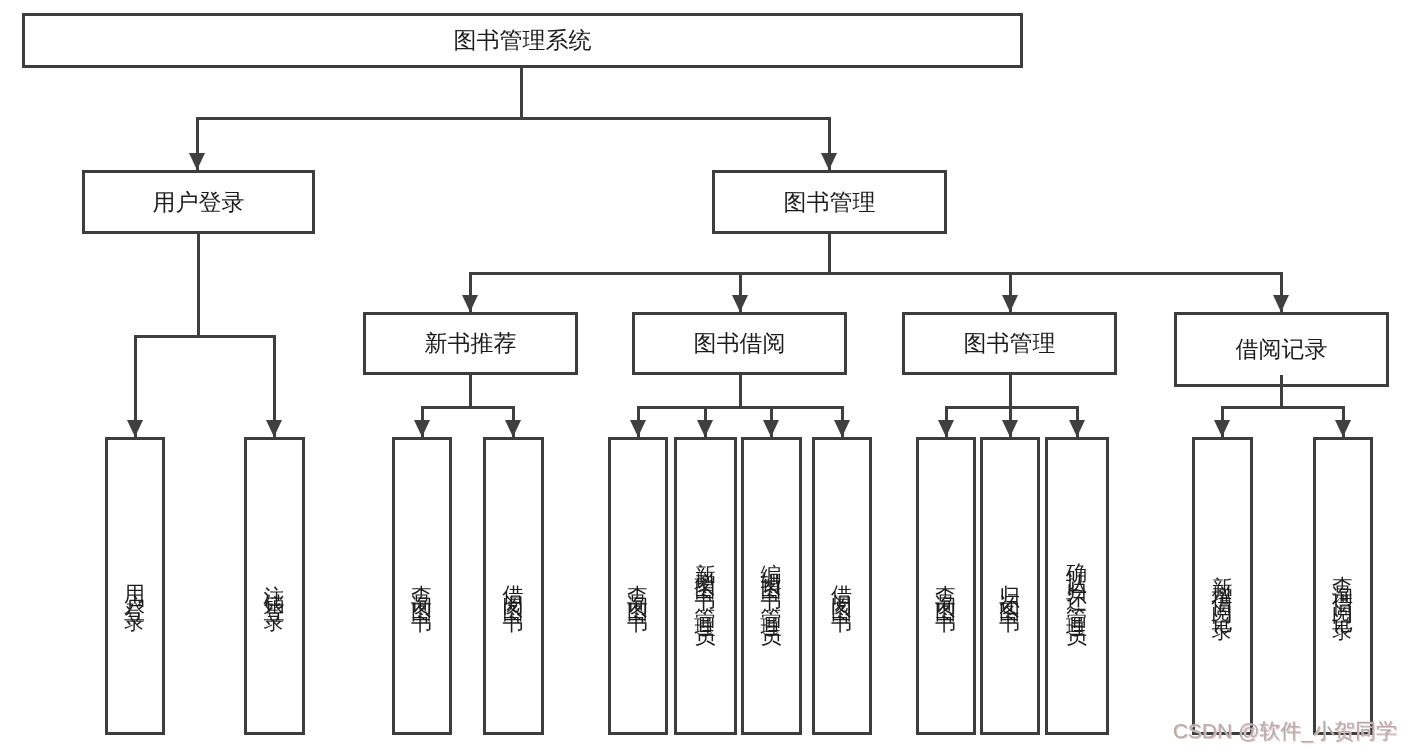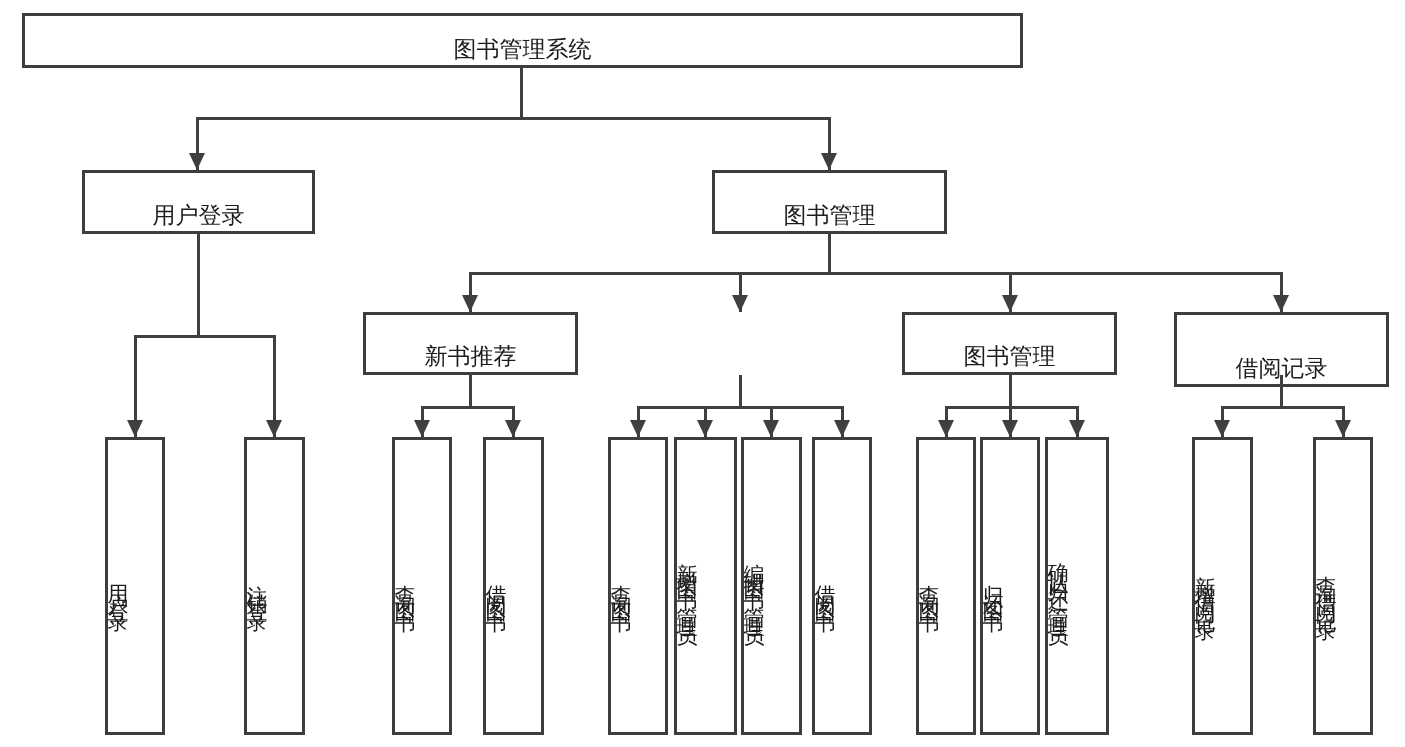--- a/index.html
+++ b/index.html
@@ -8,21 +8,21 @@
     width:1405px;height:747px;
     background:#ffffff;
     overflow:hidden;
     font-family:"Liberation Sans","DejaVu Sans",sans-serif;
   }
   .box{
     position:absolute;
     box-sizing:border-box;
     border:3px solid #3d3d3d;
     background:#ffffff;
-    display:flex;align-items:flex-end;justify-content:center;
+    display:flex;align-items:center;justify-content:center;
     color:#1c1c1c;
   }
   .box.h{font-size:23px;}
   .box.v{
     font-size:21px;
     writing-mode:vertical-rl;
     text-orientation:upright;
     letter-spacing:9px;
     line-height:1;
     text-align:center;
@@ -55,20 +55,23 @@
 
   <div class="box h" style="left:82px;top:170px;width:233px;height:64px">
     <span>用户登录</span>
   </div>
   <div class="box h" style="left:712px;top:170px;width:235px;height:64px">
     <span>图书管理</span>
   </div>
 
   <div class="box h" style="left:363px;top:312px;width:215px;height:63px">
     <span>新书推荐</span>
+  </div>
+  <div class="box h" style="left:632px;top:312px;width:215px;height:63px">
+    <span>图书借阅</span>
   </div>
   <div class="box h" style="left:902px;top:312px;width:215px;height:63px">
     <span>图书管理</span>
   </div>
   <div class="box h" style="left:1174px;top:312px;width:215px;height:75px">
     <span>借阅记录</span>
   </div>
 
   <div class="box v" style="left:105px;top:437px;width:60px;height:298px">
     <span>用户登录</span>
@@ -166,14 +169,15 @@
   <div class="ar" style="left:1002px;top:420px"></div>
   <div class="ar" style="left:1069px;top:420px"></div>
 
   <div class="vl" style="left:1280px;top:375px;height:31px"></div>
   <div class="hl" style="left:1221px;top:406px;width:124px"></div>
   <div class="vl" style="left:1221px;top:406px;height:31px"></div>
   <div class="vl" style="left:1342px;top:406px;height:31px"></div>
   <div class="ar" style="left:1214px;top:420px"></div>
   <div class="ar" style="left:1335px;top:420px"></div>
 
+  <div class="watermark">CSDN @软件_小贺同学</div>
 
 </div>
 
 </body></html>

